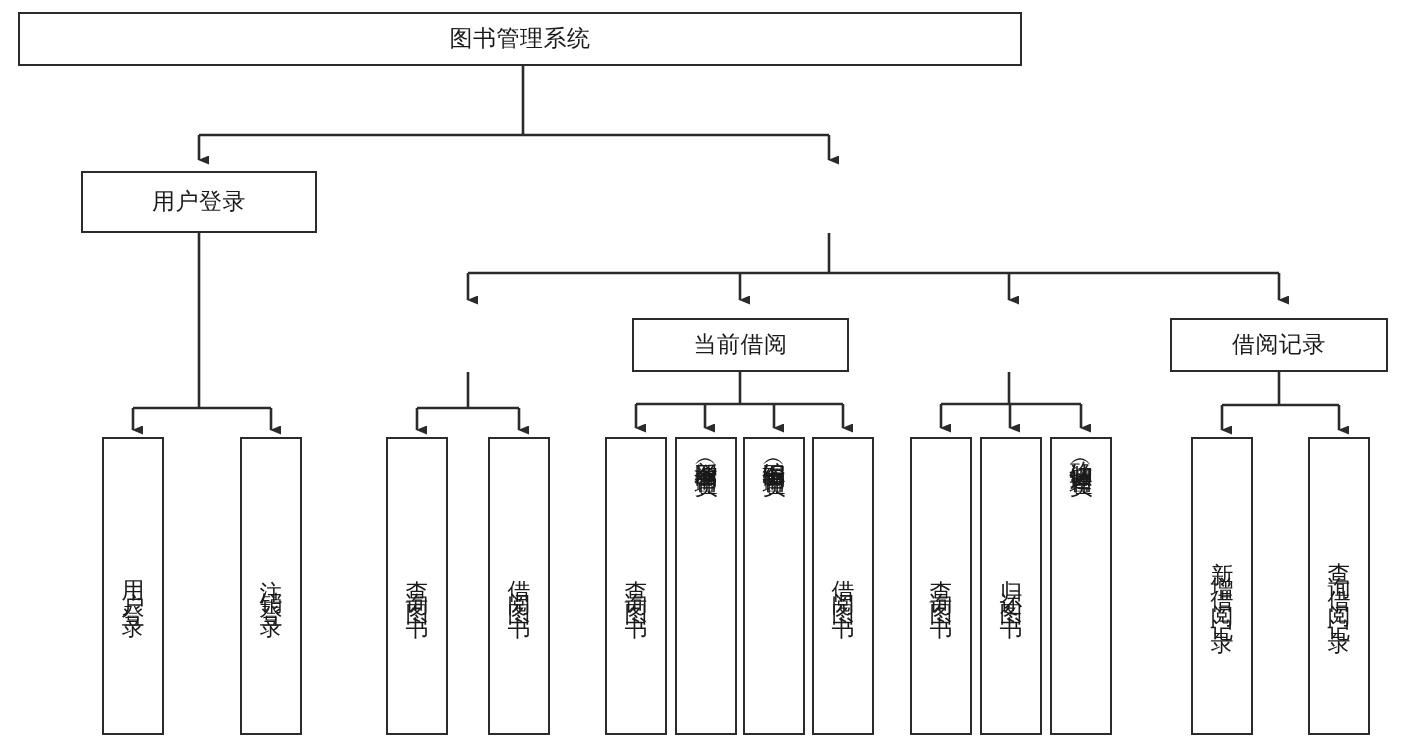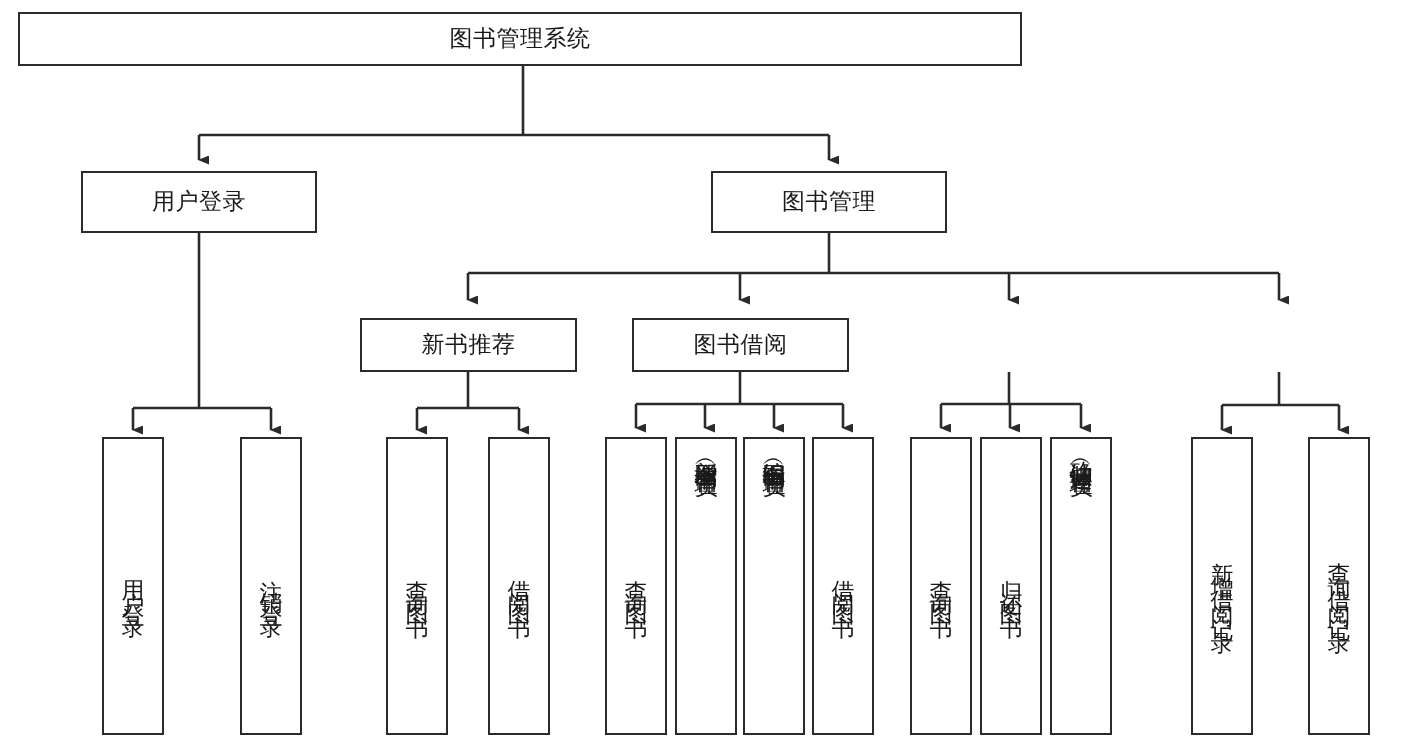--- a/index.html
+++ b/index.html
@@ -146,29 +146,26 @@
     </g>
   </svg>
 
   <div class="node horiz root" style="left:18px; top:12px; width:1004px; height:54px;">
     <span class="node-label">图书管理系统</span>
   </div>
 
   <div class="node horiz" style="left:81px; top:171px; width:236px; height:62px;">
     <span class="node-label">用户登录</span>
   </div>
-  <div class="node horiz" style="left:711px; top:171px; width:236px; height:62px;">
-    <span class="node-label">图书管理</span>
-  </div>
-
-  <div class="node horiz" style="left:360px; top:318px; width:217px; height:54px;">
-    <span class="node-label">新书推荐</span>
-  </div>
+
   <div class="node horiz" style="left:632px; top:318px; width:217px; height:54px;">
-    <span class="node-label">图书借阅</span>
+    <span class="node-label">当前借阅</span>
+  </div>
+  <div class="node horiz" style="left:1170px; top:318px; width:218px; height:54px;">
+    <span class="node-label">借阅记录</span>
   </div>
 
   <div class="node vert mid-text centered" style="left:102px; top:437px; width:62px; height:298px;">
     <span class="node-label">用户登录</span>
   </div>
   <div class="node vert mid-text centered" style="left:240px; top:437px; width:62px; height:298px;">
     <span class="node-label">注销登录</span>
   </div>
 
   <div class="node vert mid-text centered" style="left:386px; top:437px; width:62px; height:298px;">

